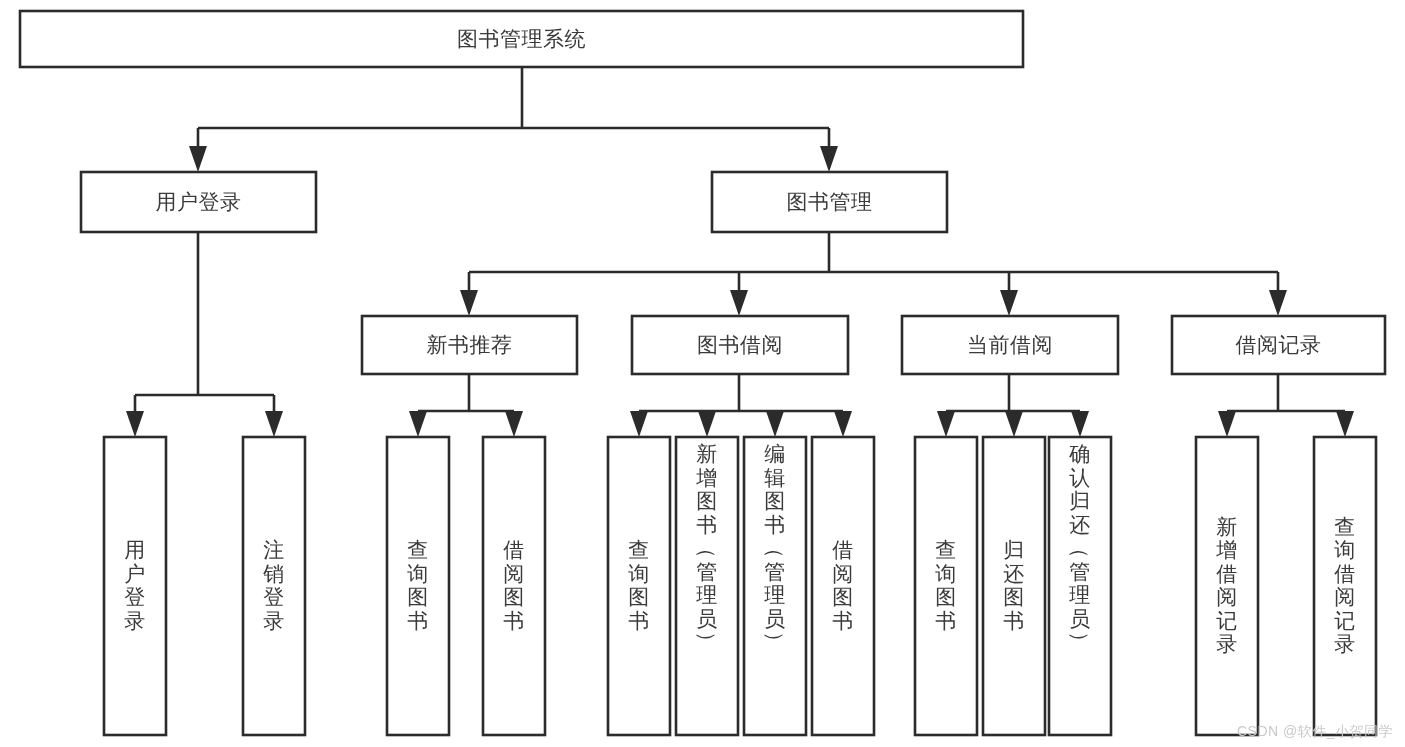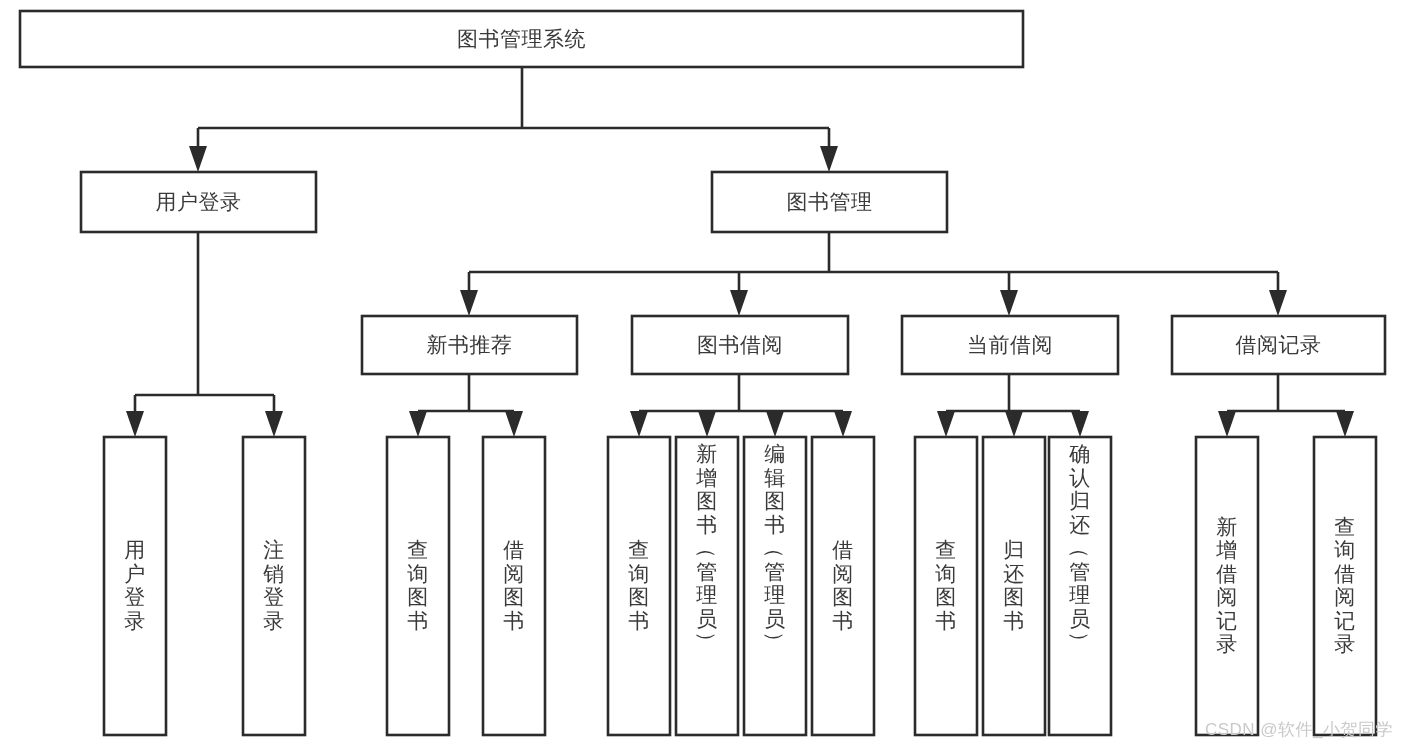--- a/index.html
+++ b/index.html
@@ -54,21 +54,21 @@
   }
   .arrow-head {
     fill: #2b2b2b;
     stroke: none;
   }
   .watermark-text {
     position: absolute;
     right: 12px;
     bottom: 6px;
     font-family: "Liberation Sans", "DejaVu Sans", sans-serif;
-    font-size: 17px;
+    font-size: 14px;
     color: #c9c9c9;
     white-space: nowrap;
     user-select: none;
     letter-spacing: 0.5px;
   }
 </style>
 </head>
 <body>
 
 <div id="diagram-root">

